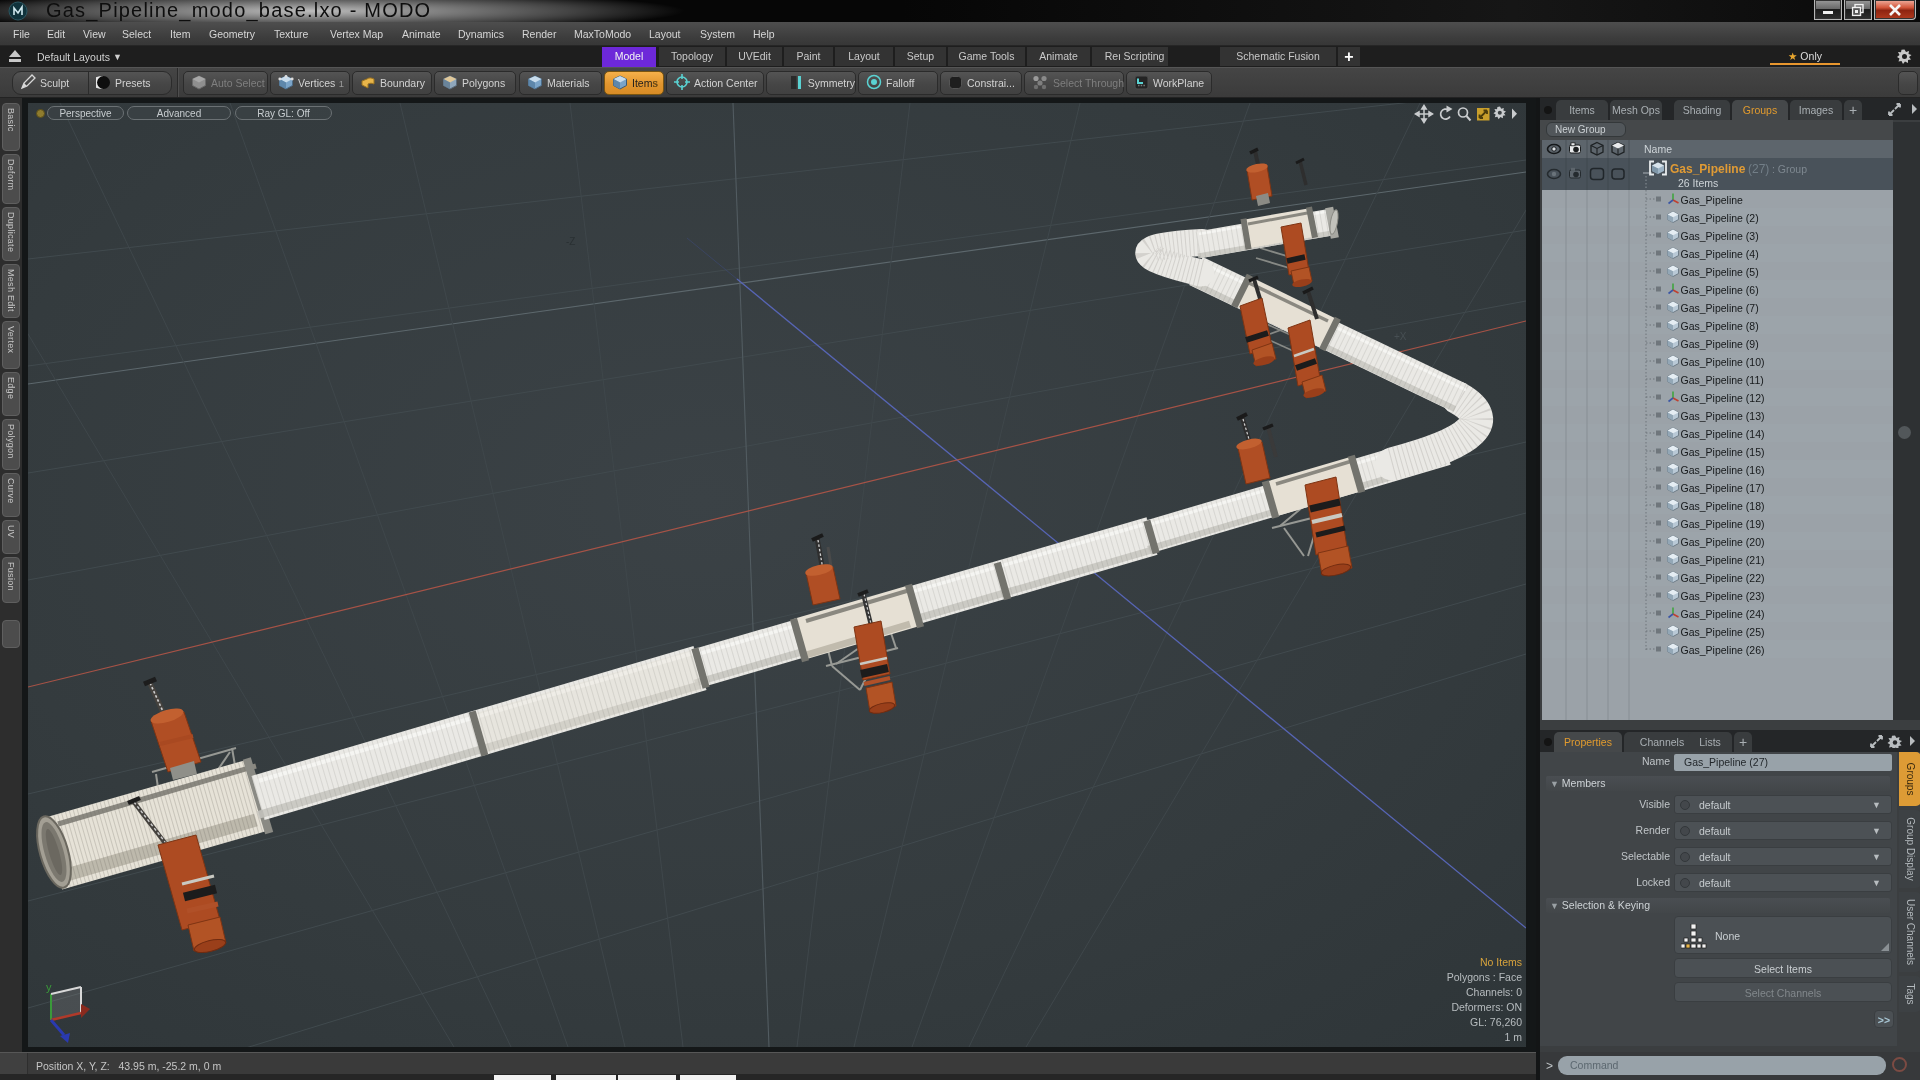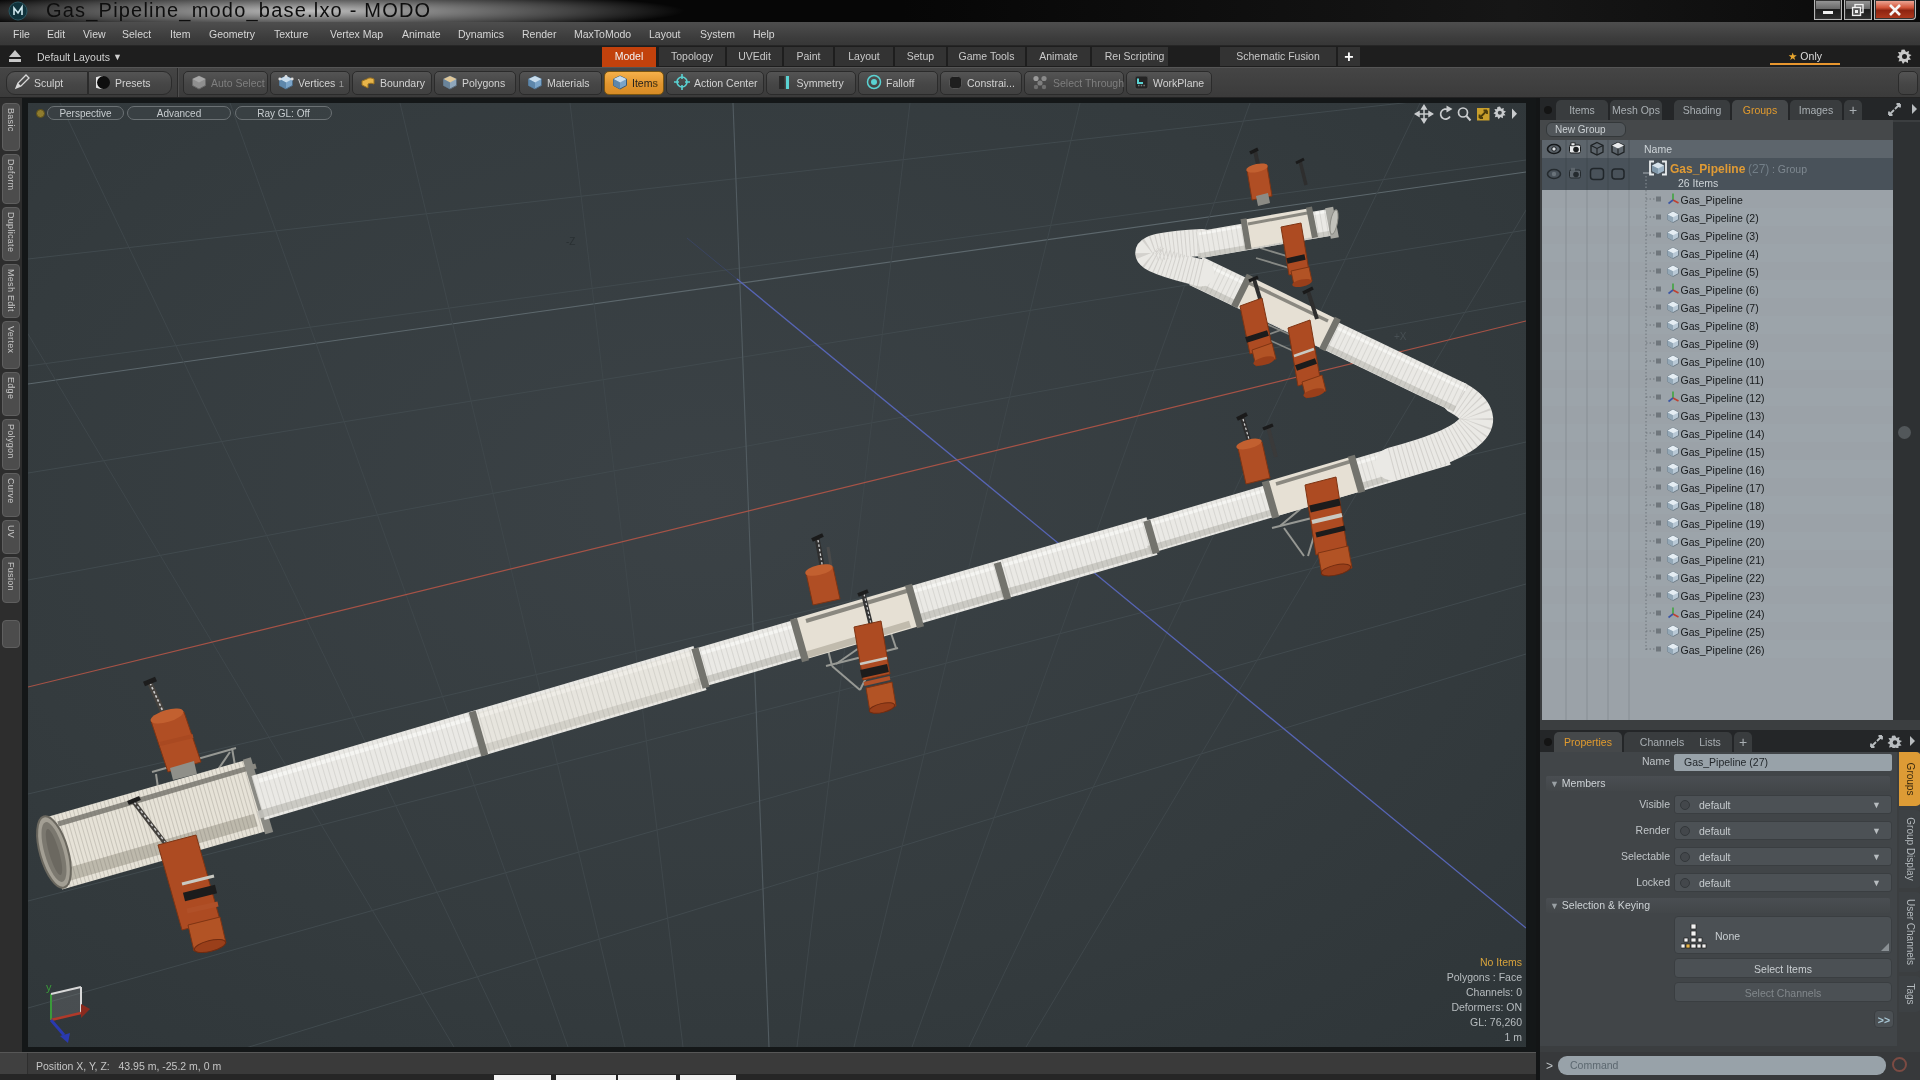--- a/index.html
+++ b/index.html
@@ -14,21 +14,21 @@
 #btnmin{left:1814px;width:28px;background:linear-gradient(#9a9a9a 0%,#6a6a6a 45%,#1c1c1c 50%,#2e2e2e 100%)}
 #btnmax{left:1844px;width:28px;background:linear-gradient(#9a9a9a 0%,#6a6a6a 45%,#1c1c1c 50%,#2e2e2e 100%)}
 #btncls{left:1874px;width:42px;background:linear-gradient(#f0b0a0 0%,#d2553a 40%,#8f2410 55%,#b03a1e 100%);border-bottom-right-radius:4px}
 .winbtn svg{position:absolute;left:50%;top:50%;transform:translate(-50%,-50%)}
 
 #menubar{left:0;top:22px;width:1920px;height:24px;background:linear-gradient(#4e4e4e,#3c3c3c 70%,#373737);border-bottom:1px solid #262626}
 #menubar span{position:absolute;top:6px;font-size:10.5px;color:#d6d6d6}
 
 #lrow{left:0;top:46px;width:1920px;height:21px;background:#1e1e1e}
 .ltab{position:absolute;top:1px;height:19px;background:#333333;color:#c9c9c9;font-size:10.5px;text-align:center;line-height:19px}
-.ltab.sel{background:#c2410c;color:#f2f2f2;border-bottom:2.5px solid #e8962e;height:32px}
+.ltab.sel{background:#6d28d9;color:#f2f2f2;border-bottom:2.5px solid #e8962e;height:32px}
 #dlayouts{position:absolute;left:37px;top:5px;font-size:10.5px;color:#d0d0d0}
 #onlytab{position:absolute;left:1770px;top:1px;width:70px;height:18px;border-bottom:2.5px solid #e8962e;color:#ddd;font-size:10.5px;text-align:center;line-height:19px}
 
 #trow{left:0;top:67px;width:1920px;height:31px;background:linear-gradient(#454545,#3b3b3b);border-top:1px solid #555;border-bottom:1px solid #232323}
 .tbtn{position:absolute;top:3px;height:24px;border-radius:5px;background:linear-gradient(#545454,#464646 55%,#414141);border:1px solid #2b2b2b;color:#d2d2d2;font-size:10.5px;line-height:22px;white-space:nowrap}
 .tbtn .ic{display:inline-block;vertical-align:-3px;margin-left:7px;margin-right:4px}
 .tbtn.gray{color:#7f7f7f}
 .tbtn.orange{background:linear-gradient(#f5b04a,#e1952e 55%,#d88c26);color:#1d1d1d;border-color:#7a5510}
 .num{position:absolute;right:5px;top:0;font-size:9.5px;color:#999;line-height:23px}
 
@@ -134,21 +134,21 @@
     <div class="ltab" style="left:1120px;width:48px">Scripting</div>
     <div class="ltab" style="left:1220px;width:116px">Schematic Fusion</div>
     <div class="ltab" style="left:1338px;width:22px;color:#fff;font-size:16px;font-weight:bold">+</div>
     <div id="onlytab"><span style="color:#e8a62e">★</span> Only</div>
     <svg style="position:absolute;left:1897px;top:3px" width="15" height="15" viewBox="0 0 15 15">
         <path d="M7.5 0.5 L9 3 L12 2 L11.5 5 L14.5 6 L12 8 L14 10.5 L11 11 L11 14 L8 12.5 L6 15 L4.5 12 L1.5 12.5 L2.5 9.5 L0 8 L2.5 6 L1 3 L4 3.2 L4.5 0.8 Z M7.5 5 A2.5 2.5 0 1 0 7.5 10 A2.5 2.5 0 1 0 7.5 5" fill="#c9c9c9" fill-rule="evenodd"></path>
       </svg>
   </div>
 
   <div class="abs" id="trow">
-    <div class="tbtn" style="left:6px;width:82px;border-radius:9px 0 0 9px"><span class="ic"><svg width="16" height="16" viewBox="0 0 16 16">
+    <div class="tbtn" style="left:12px;width:82px;border-radius:9px 0 0 9px"><span class="ic"><svg width="16" height="16" viewBox="0 0 16 16">
             <path d="M2 14 L4 9 L12 1 L15 4 L7 12 Z" fill="none" stroke="#d8d8d8" stroke-width="1.3"></path>
             <path d="M2 14 L4 9 L7 12 Z" fill="#d8d8d8"></path>
           </svg></span>Sculpt</div>
     <div class="tbtn" style="left:88px;width:84px;border-radius:0 9px 9px 0;border-left:1px solid #2b2b2b"><span class="ic"><svg width="15" height="15" viewBox="0 0 15 15">
             <circle cx="7.5" cy="7.5" r="6.5" fill="#0e0e0e"></circle>
             <path d="M7.5 1 A6.5 6.5 0 0 0 7.5 14 A13 6.5 0 0 1 7.5 1" fill="#e8e8e8"></path>
           </svg></span>Presets</div>
     <div style="position:absolute;left:177px;top:0;width:2px;height:29px;background:#2a2a2a;border-right:1px solid #4e4e4e"></div>
     <div class="tbtn gray" style="left:183px;width:85px"><span class="ic"><svg width="16" height="15" viewBox="0 0 16 15">
             <polygon points="8,1 14.5,4 14.5,10.5 8,14 1.5,10.5 1.5,4" fill="#8f8f8f" stroke="#6a6a6a"></polygon>
@@ -177,21 +177,21 @@
           </svg></span>Materials</div>
     <div class="tbtn orange" style="left:604px;width:60px"><span class="ic"><svg width="16" height="15" viewBox="0 0 16 15">
             <polygon points="8,1 14.5,4 14.5,10.5 8,14 1.5,10.5 1.5,4" fill="#7ba4c8" stroke="#3a5a76"></polygon>
             <polygon points="1.5,4 8,7.5 14.5,4 8,1" fill="#c8dcec"></polygon>
             <polygon points="8,7.5 8,14 1.5,10.5 1.5,4" fill="#5e87ab"></polygon>
           </svg></span>Items<span class="num" style="color:#8a5c14">5</span></div>
     <div class="tbtn" style="left:666px;width:98px"><span class="ic"><svg width="16" height="16" viewBox="0 0 16 16">
             <circle cx="8" cy="8" r="5" fill="none" stroke="#5ad2d2" stroke-width="1.6"></circle>
             <path d="M8 0 L8 5 M8 11 L8 16 M0 8 L5 8 M11 8 L16 8" stroke="#5ad2d2" stroke-width="1.6"></path>
           </svg></span>Action Center</div>
-    <div class="tbtn" style="left:766px;width:90px;text-align:center"><span class="ic" style="margin-left:0"><svg width="14" height="15" viewBox="0 0 14 15">
+    <div class="tbtn" style="left:766px;width:90px;text-align:right"><span class="ic" style="margin-left:0"><svg width="14" height="15" viewBox="0 0 14 15">
             <rect x="1" y="1" width="5.5" height="13" fill="#2a2a2a"></rect>
             <rect x="8" y="1" width="3" height="13" fill="#5ad2d2"></rect>
           </svg></span>Symmetry</div>
     <div class="tbtn" style="left:858px;width:80px"><span class="ic"><svg width="16" height="16" viewBox="0 0 16 16">
             <circle cx="8" cy="8" r="6.5" fill="none" stroke="#5ad2d2" stroke-width="1.5"></circle>
             <circle cx="8" cy="8" r="3" fill="#5ad2d2"></circle>
           </svg></span>Falloff</div>
     <div class="tbtn" style="left:940px;width:82px"><span class="ic"><svg width="15" height="15" viewBox="0 0 15 15">
             <rect x="1.5" y="1.5" width="12" height="12" rx="3" fill="#1e1e1e" stroke="#555"></rect>
           </svg></span>Constrai...</div>

